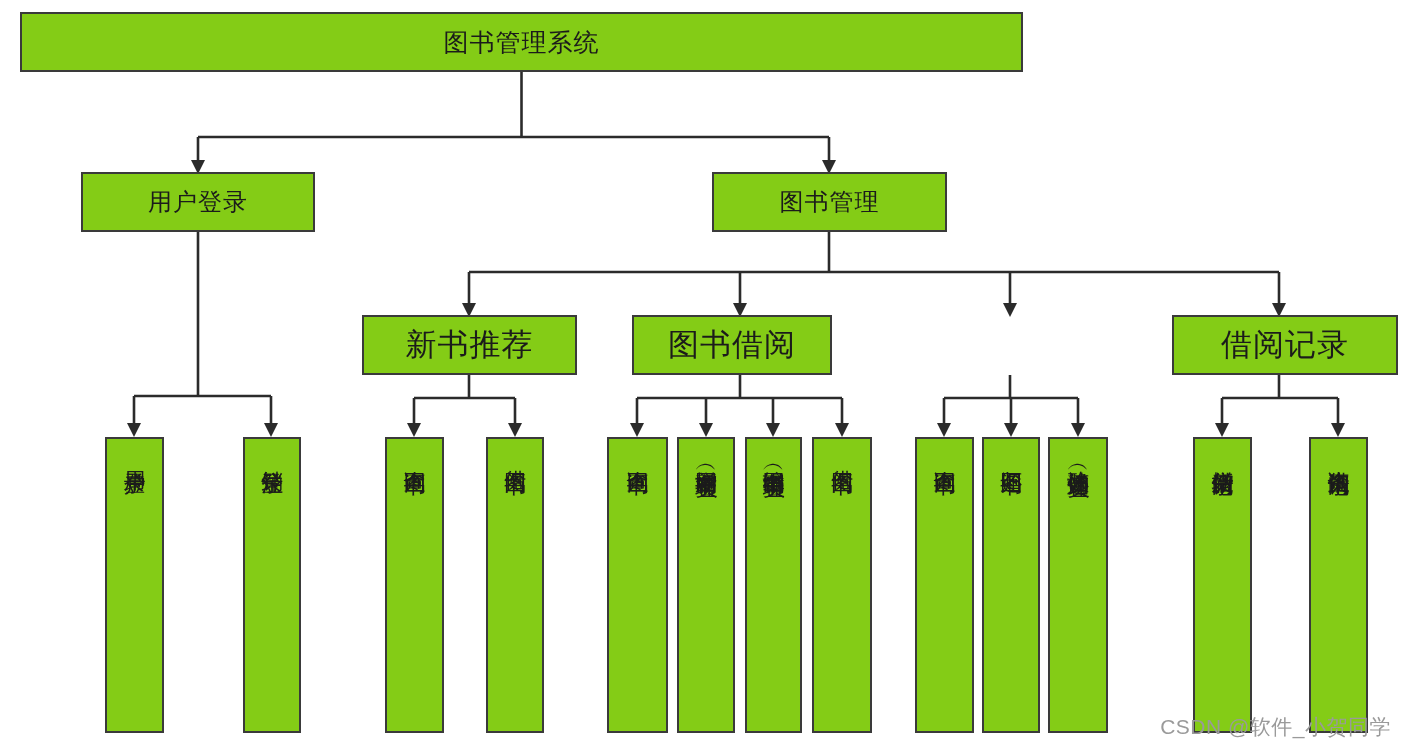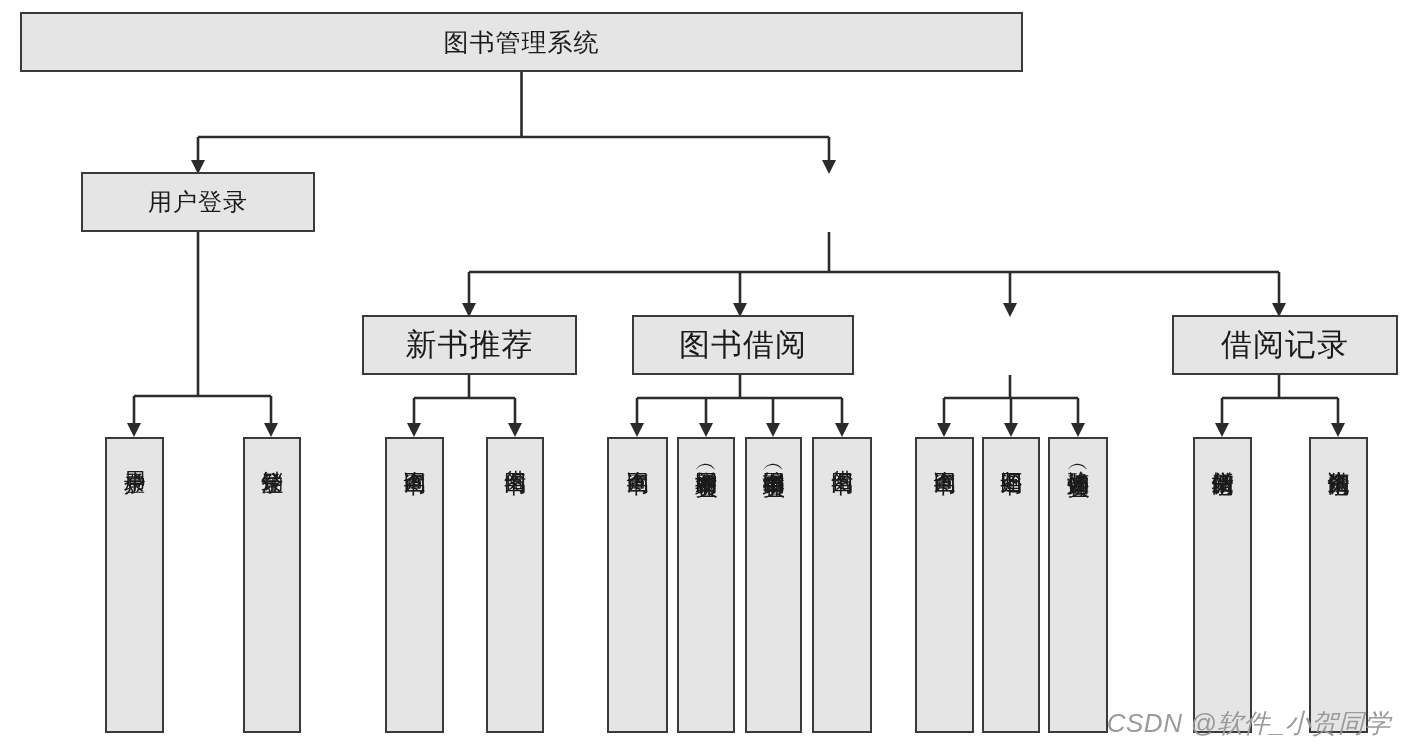--- a/index.html
+++ b/index.html
@@ -32,21 +32,21 @@
     fill: none;
   }
   #wires polygon {
     fill: #2b2b2b;
   }
   
   .node {
     position: absolute;
     box-sizing: border-box;
     border: 2.6px solid #3a3a3a;
-    background: #e5e5e5;
+    background: #84cc16;
     display: flex;
     align-items: center;
     justify-content: center;
     color: #1b1b1b;
   }
   .node.root {
     font-size: 25px;
   }
   .node.lvl2 {
     font-size: 24px;
@@ -68,25 +68,24 @@
   }
   .htext {
     white-space: nowrap;
     letter-spacing: 1px;
   }
   
   #watermark {
     position: absolute;
     right: 14px;
     bottom: 6px;
-    font-size: 26px;
+    font-size: 21px;
     color: #9a9a9a;
     white-space: nowrap;
     letter-spacing: 0.5px;
-    font-style: italic;
   }
 </style>
 </head>
 <body>
 
 <div id="canvas">
 
   <svg id="wires" viewBox="0 0 1405 747">
 
     <line x1="521.5" y1="72" x2="521.5" y2="137"></line>
@@ -153,26 +152,29 @@
   </svg>
 
   <div class="node root" style="left:20px; top:12px; width:1003px; height:60px;">
     <span class="htext">图书管理系统</span>
   </div>
 
   <div class="node lvl2" style="left:81px; top:172px; width:234px; height:60px;">
     <span class="htext">用户登录</span>
   </div>
 
+  <div class="node lvl2" style="left:712px; top:172px; width:235px; height:60px;">
+    <span class="htext">图书管理</span>
+  </div>
 
   <div class="node lvl3" style="left:362px; top:315px; width:215px; height:60px;">
     <span class="htext">新书推荐</span>
   </div>
 
-  <div class="node lvl3" style="left:632px; top:315px; width:222px; height:60px;">
+  <div class="node lvl3" style="left:632px; top:315px; width:200px; height:60px;">
     <span class="htext">图书借阅</span>
   </div>
 
 
   <div class="node lvl3" style="left:1172px; top:315px; width:226px; height:60px;">
     <span class="htext">借阅记录</span>
   </div>
 
   <div class="node leaf" style="left:105px; top:437px; width:59px; height:296px;">
     <span class="vtext">用户登录</span>

